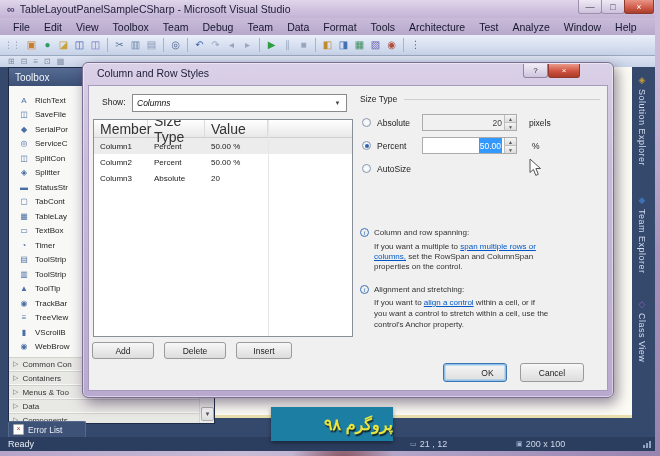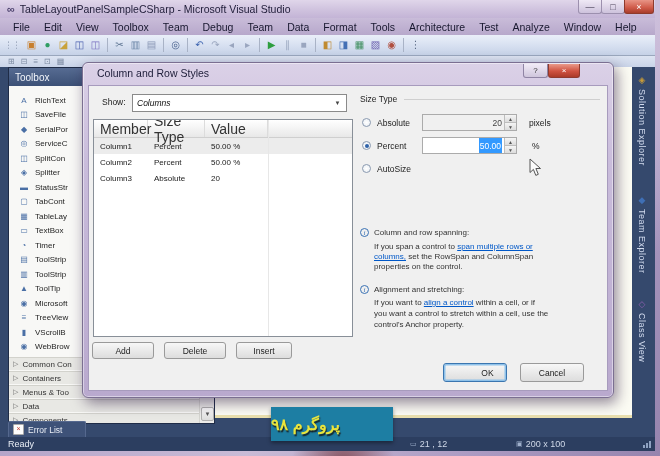--- a/index.html
+++ b/index.html
@@ -81,21 +81,21 @@
     text-align:center;border-radius:1px;}
   .statusbar{left:0;top:437px;width:655px;height:14px;background:var(--status-bar-bg);
     font-size:9px;color:#e8edf5;}
   .statitem{position:absolute;top:2px;display:flex;align-items:center;gap:3px;color:#cfd8e8;}
   .statico{font-size:7px;color:#9fb0cc;}
   .grip{position:absolute;right:4px;top:4px;display:flex;align-items:flex-end;gap:1px;}
   .grip i{display:block;width:2px;background:#8fa2c2;}
 
   
   .watermark{left:271px;top:407px;width:122px;height:34px;background:var(--watermark-bg);
-    display:flex;align-items:center;justify-content:flex-end;direction:rtl;
+    display:flex;align-items:center;justify-content:flex-start;direction:rtl;
     font-size:16px;font-weight:bold;color:var(--watermark-text);text-shadow:1px 2px 1px rgba(20,20,20,.8);
     z-index:15;box-shadow:0 2px 4px rgba(0,0,0,.4);}
 
   
   .dialog{left:82px;top:62px;width:530px;height:334px;z-index:10;
     background:linear-gradient(#dbd1e7 0%,#c9bcdb 30%,#b9a9ce 100%);
     border:1px solid #7b6f91;border-radius:6px;
     box-shadow:0 0 0 1px rgba(255,255,255,.45) inset, 3px 5px 14px rgba(40,20,60,.5);}
   .dlg-title{position:absolute;left:14px;top:4px;font-size:10.5px;color:#1c1c38;}
   .dlg-btn{position:absolute;top:1px;height:13px;border:1px solid #8f84a4;border-top:none;border-radius:0 0 3px 3px;
@@ -283,21 +283,21 @@
       <div class="tbx-item" style="top:182px;">
           <span class="tbx-ico">▥</span>
           <span>ToolStrip</span>
         </div>
       <div class="tbx-item" style="top:196px;">
           <span class="tbx-ico">▲</span>
           <span>ToolTip</span>
         </div>
       <div class="tbx-item" style="top:211px;">
           <span class="tbx-ico">◉</span>
-          <span>Microsoft</span>
+          <span>TrackBar</span>
         </div>
       <div class="tbx-item" style="top:225px;">
           <span class="tbx-ico">≡</span>
           <span>TreeView</span>
         </div>
       <div class="tbx-item" style="top:240px;">
           <span class="tbx-ico">▮</span>
           <span>VScrollB</span>
         </div>
       <div class="tbx-item" style="top:254px;">
@@ -448,21 +448,21 @@
           <b>▼</b>
         </span>
     </div>
     <span class="lbl" style="left:443px;top:55px;">%</span>
 
     <span class="radio" style="left:273px;top:78px;"></span>
     <span class="lbl" style="left:288px;top:78px;">AutoSize</span>
 
     <span class="infoico" style="left:271px;top:142px;">i</span>
     <span class="itxt" style="left:285px;top:142px;">Column and row spanning:</span>
-    <span class="itxt" style="left:285px;top:156px;"><span>If you span a control to </span><span class="link">span multiple rows or</span></span>
+    <span class="itxt" style="left:285px;top:156px;"><span>If you want a multiple to </span><span class="link">span multiple rows or</span></span>
     <span class="itxt" style="left:285px;top:166px;"><span class="link">columns,</span><span> set the RowSpan and ColumnSpan</span></span>
     <span class="itxt" style="left:285px;top:176px;">properties on the control.</span>
 
     <span class="infoico" style="left:271px;top:199px;">i</span>
     <span class="itxt" style="left:285px;top:199px;">Alignment and stretching:</span>
     <span class="itxt" style="left:285px;top:212px;"><span>If you want to </span><span class="link">align a control</span><span> within a cell, or if</span></span>
     <span class="itxt" style="left:285px;top:223px;">you want a control to stretch within a cell, use the</span>
     <span class="itxt" style="left:285px;top:234px;">control's Anchor property.</span>
 
     <div class="btn default" style="left:354px;top:277px;width:64px;height:19px;padding-left:25px;">

